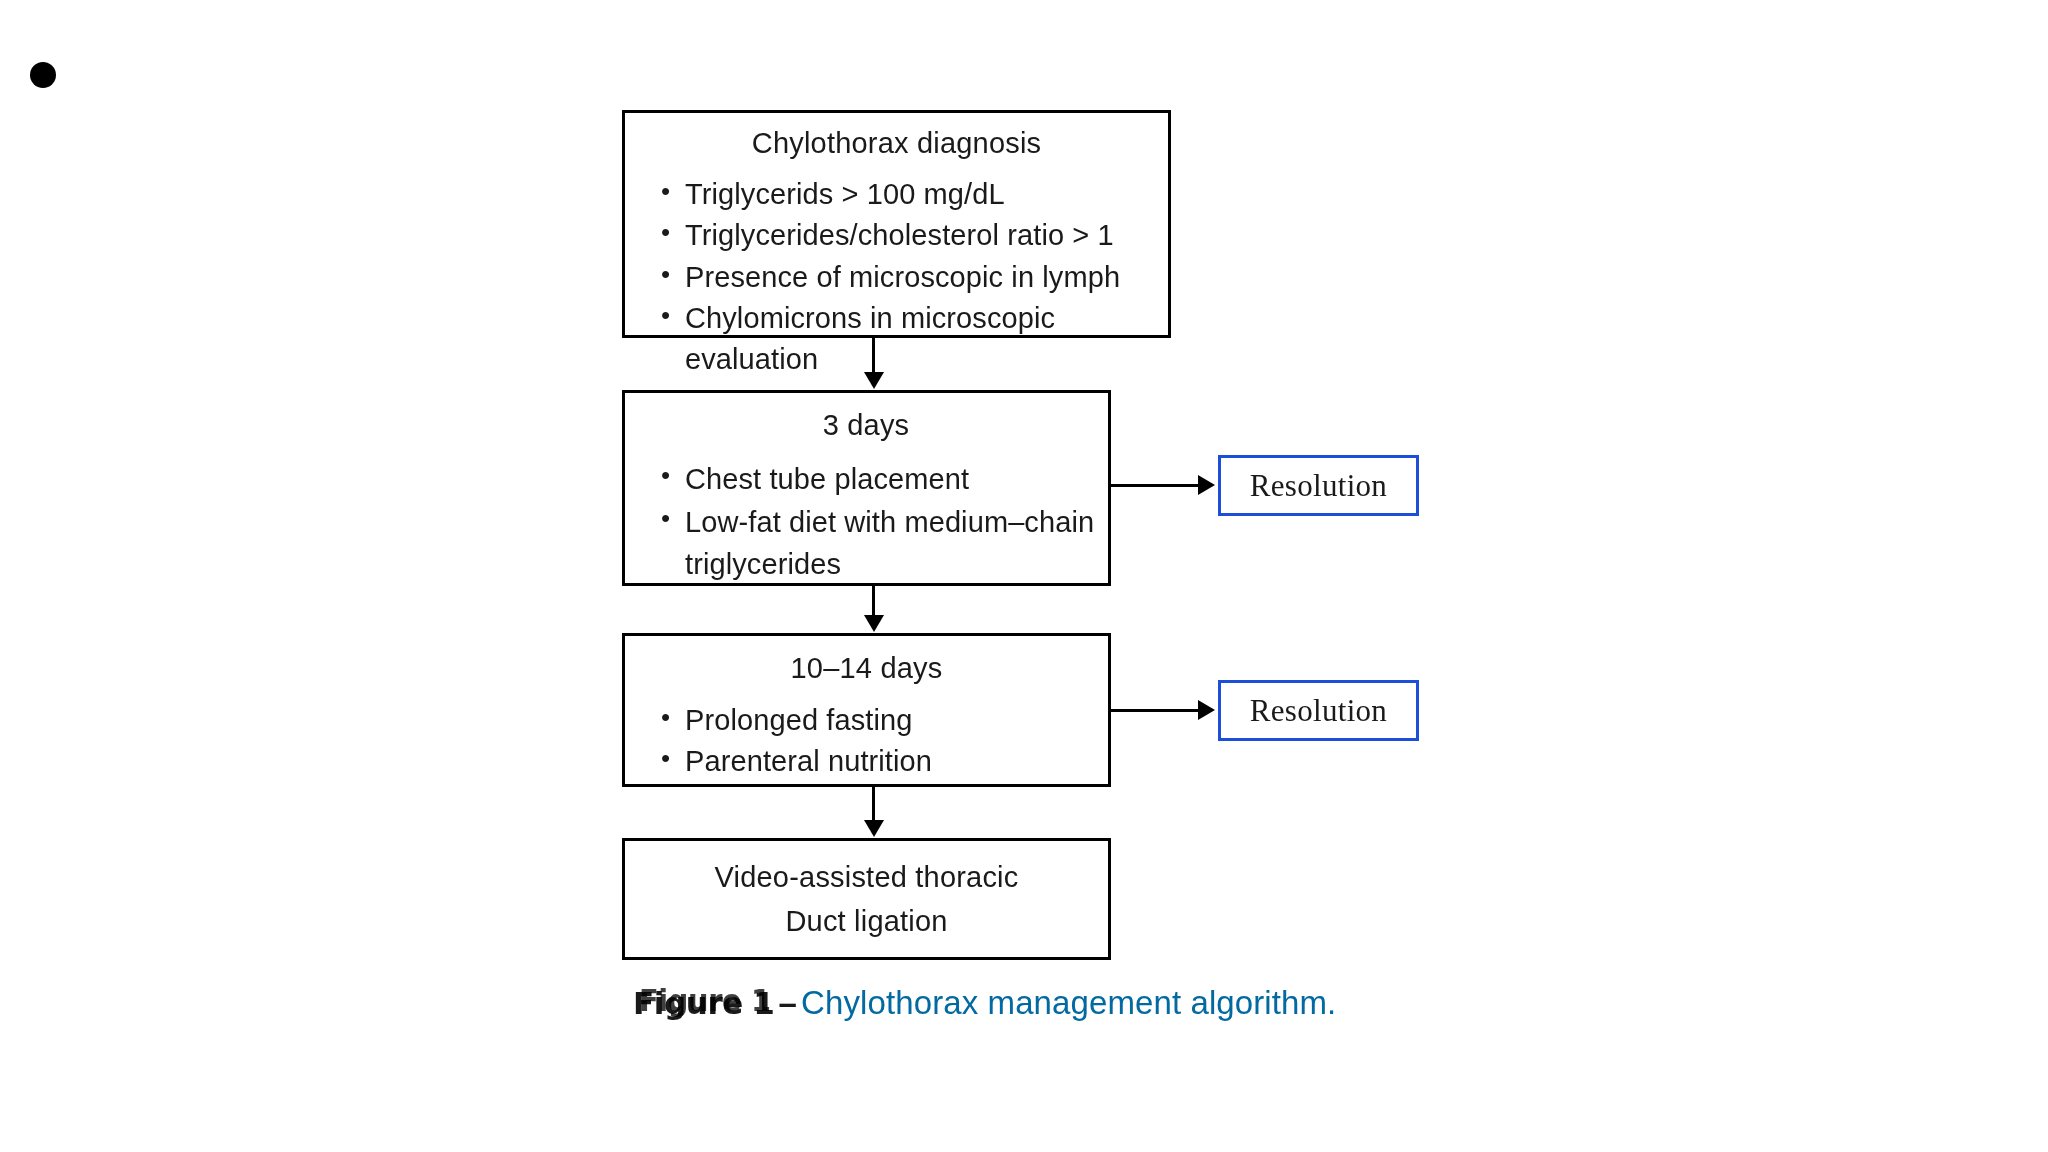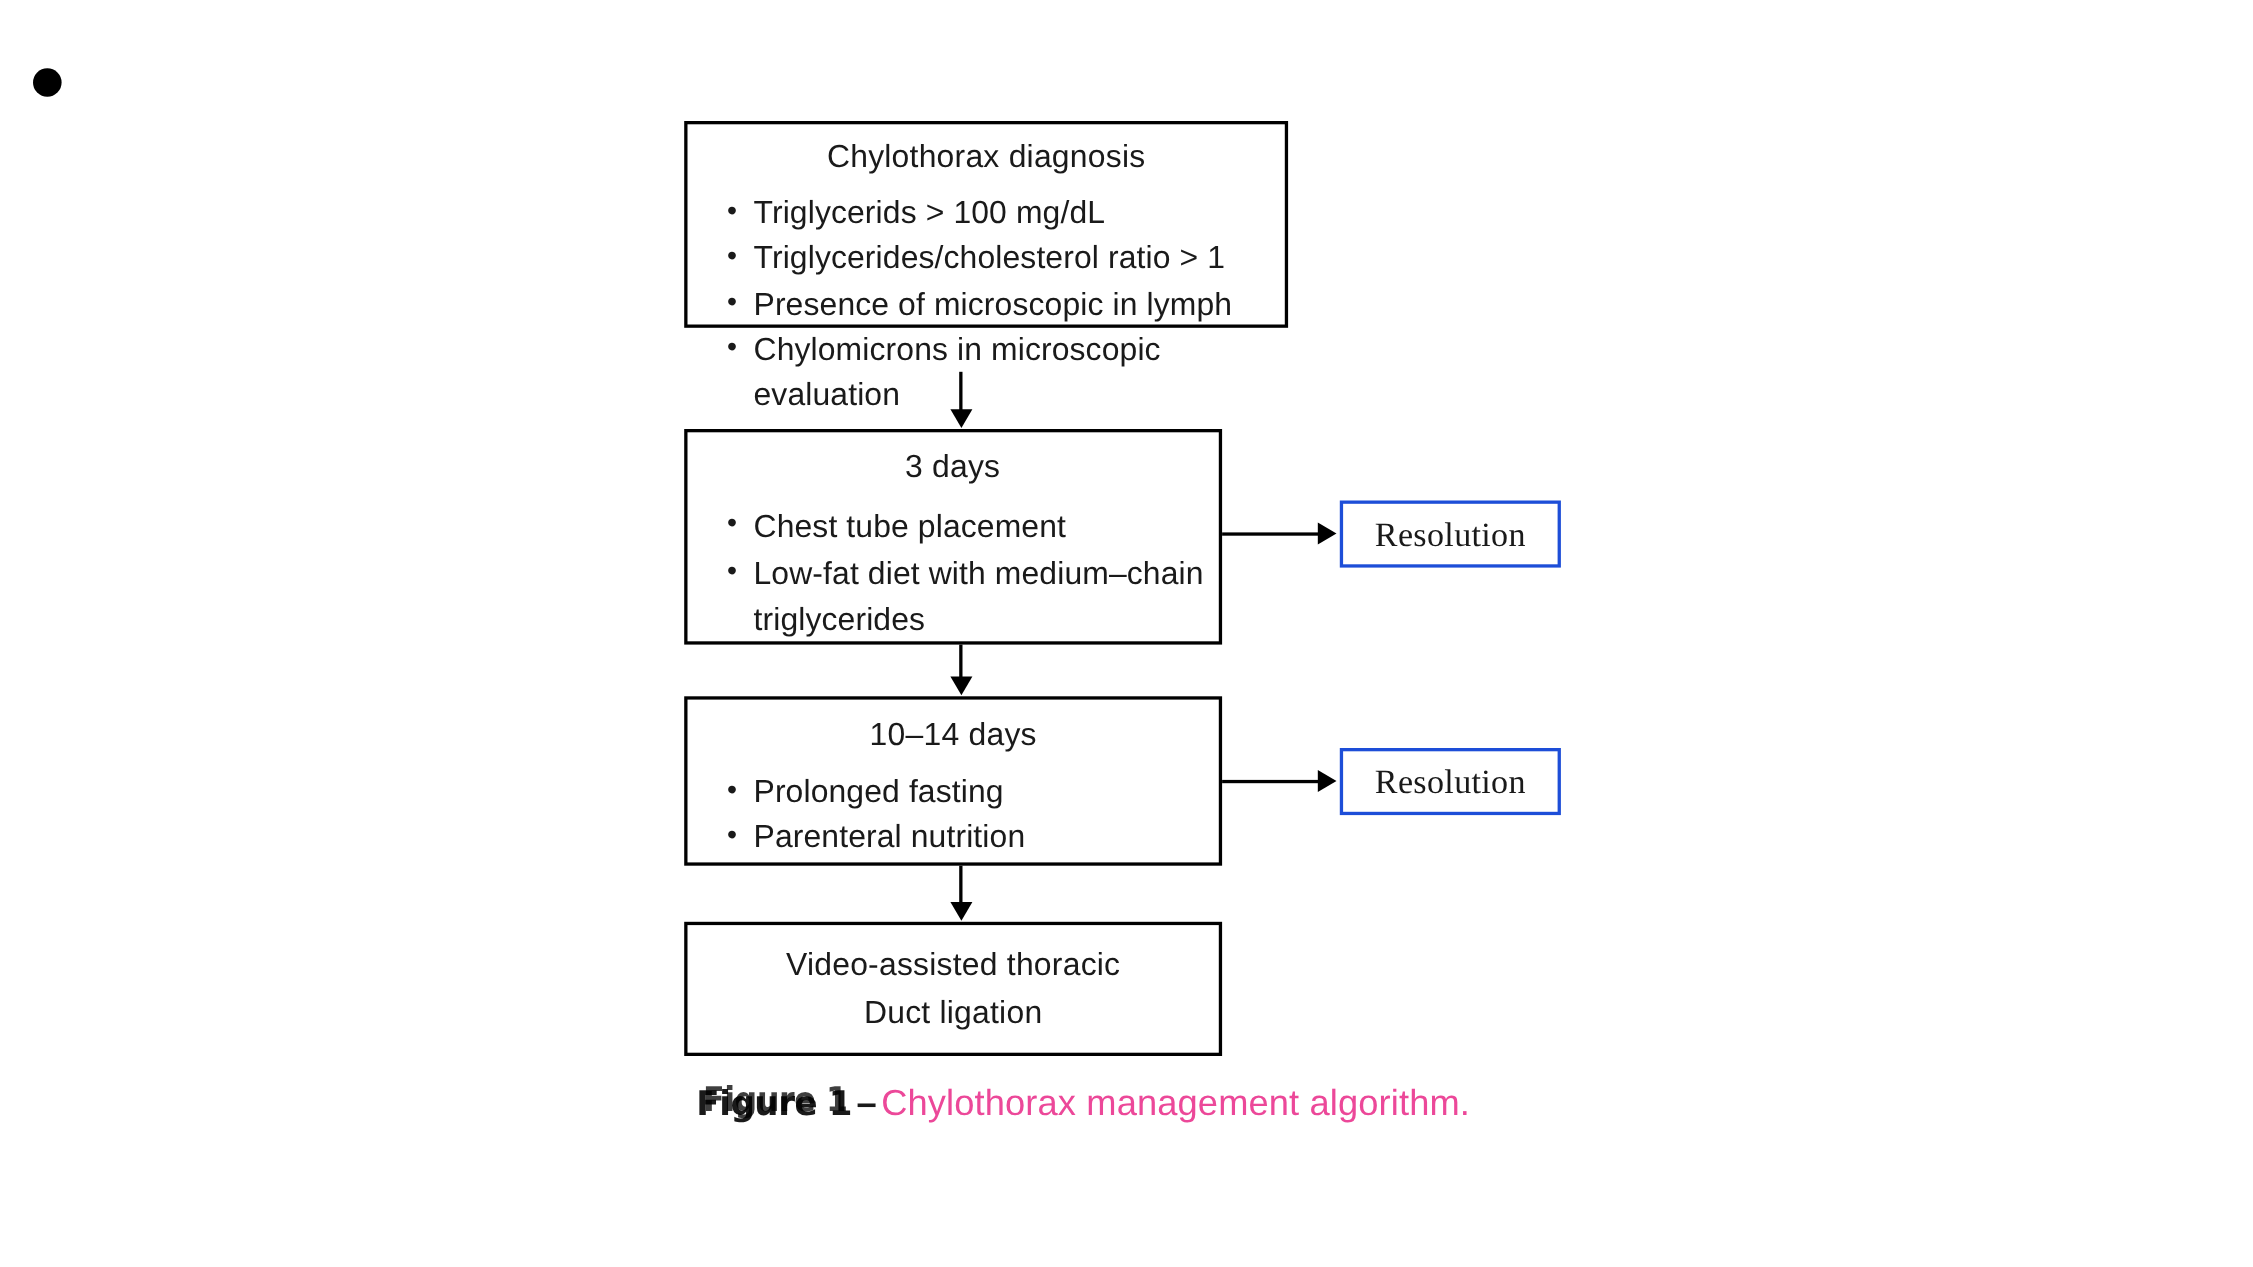--- a/index.html
+++ b/index.html
@@ -75,21 +75,21 @@
     top: -1px;
     font-size: 26px;
     line-height: 1.42;
   }
 
   
   #box-diagnosis {
     left: 622px;
     top: 110px;
     width: 549px;
-    height: 188px;
+    height: 228px;
     padding: 12px 0 10px 0;
     justify-content: flex-start;
   }
   #box-diagnosis .box-title { margin-bottom: 13px; }
   #box-diagnosis .box-list { padding-left: 26px; }
 
   
   #box-three-days {
     left: 622px;
     top: 390px;
@@ -220,21 +220,21 @@
     opacity: 0.75;
     transform: scaleX(0.93);
     transform-origin: left center;
     pointer-events: none;
   }
   .caption-dash {
     font-weight: bold;
     padding: 0 4px;
   }
   .caption-text {
-    color: #ec4899;
+    color: #0369a1;
     letter-spacing: 0.1px;
   }
 </style>
 </head>
 <body>
 
 <div id="figure-canvas">
 
   <div id="page-bullet"></div>
 

